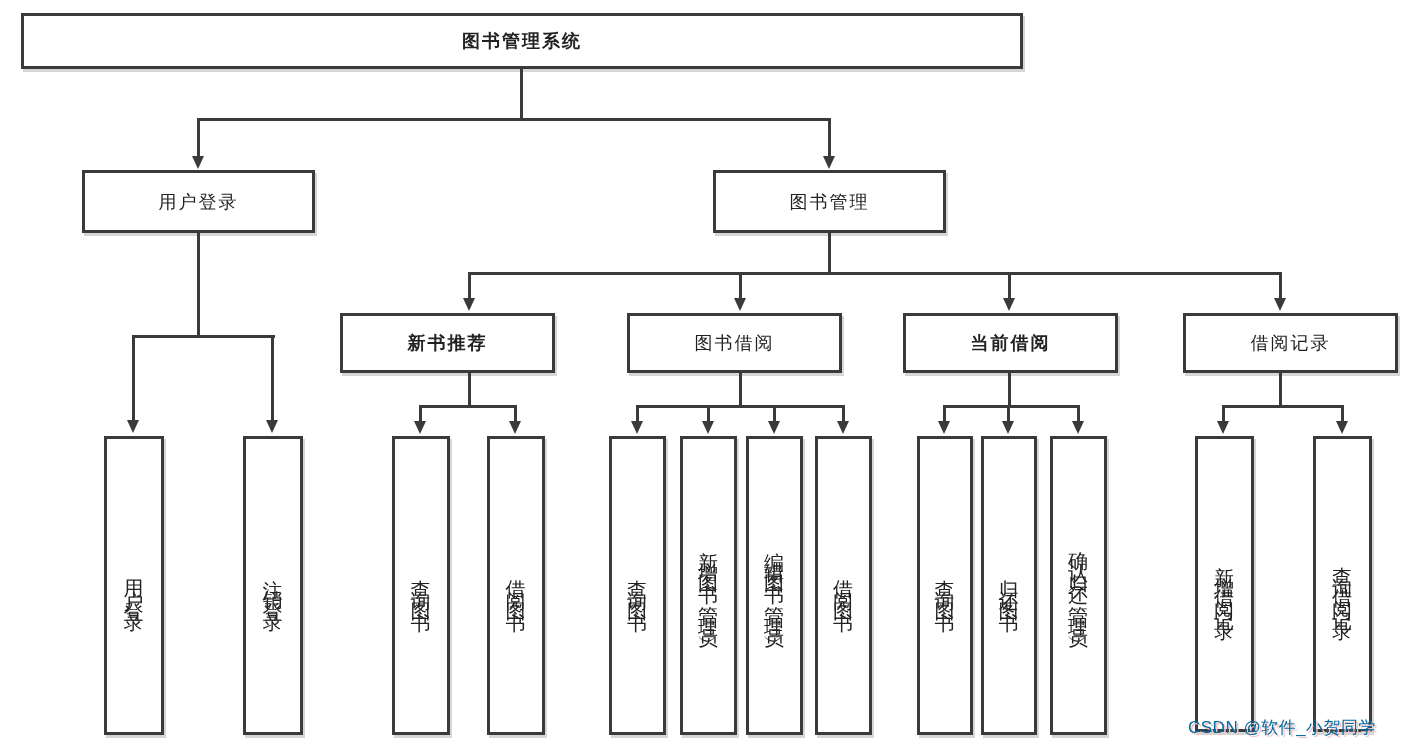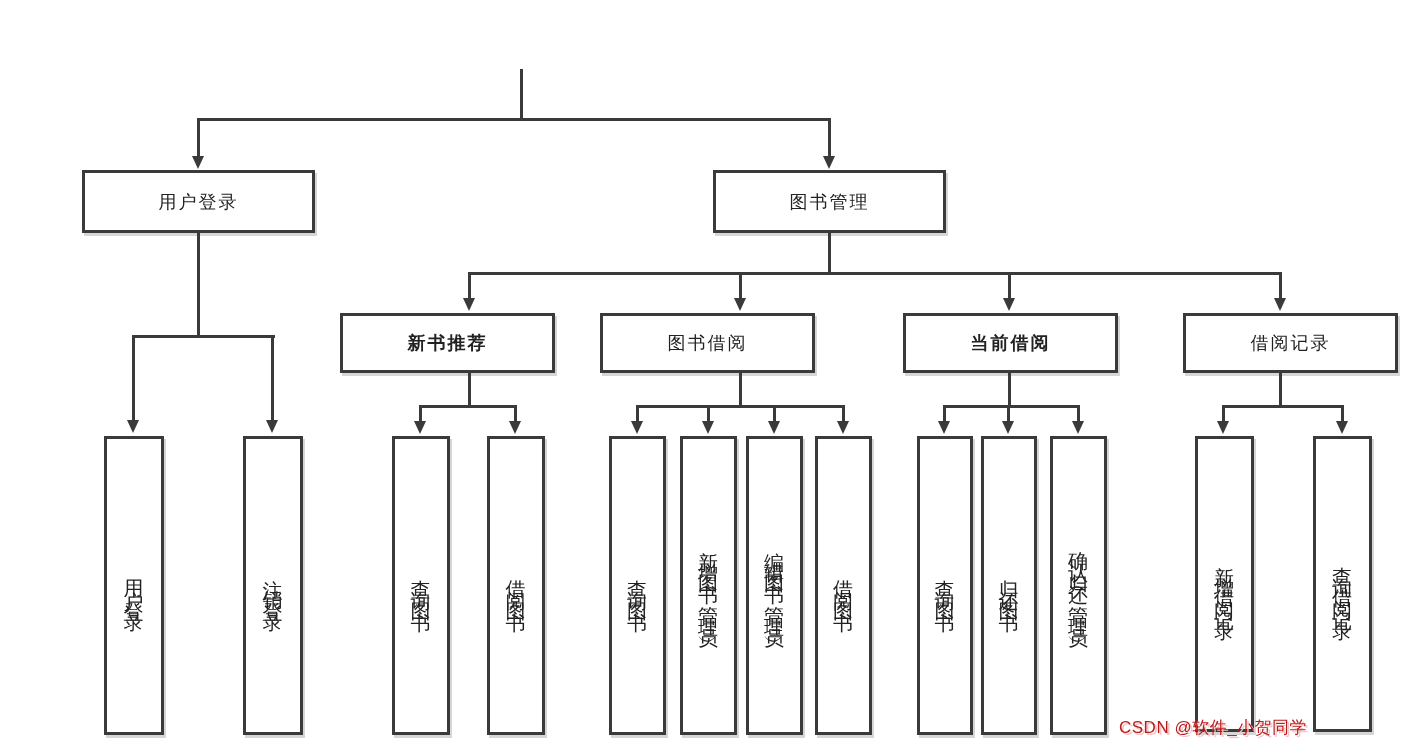--- a/index.html
+++ b/index.html
@@ -18,28 +18,29 @@
     box-shadow:2px 3px 0 rgba(0,0,0,0.16);}
   .vtext{writing-mode:vertical-rl;text-orientation:mixed;font-size:20px;line-height:1;
     letter-spacing:11px;color:#222222;white-space:nowrap;}
 
   
   .vline{position:absolute;width:3px;background:#3a3a3a;}
   .hline{position:absolute;height:3px;background:#3a3a3a;}
   .arrow{position:absolute;width:0;height:0;border-left:6.5px solid transparent;
     border-right:6.5px solid transparent;border-top:13px solid #3a3a3a;}
 
-  .watermark{position:absolute;left:1119px;top:716px;font-size:17px;color:#b91c1c;
+  .watermark{position:absolute;left:1188px;top:716px;font-size:17px;color:#0369a1;
     letter-spacing:0.5px;text-shadow:2px 2px 0 #f2c4c4;white-space:nowrap;}
 </style>
 </head>
 <body>
 
 <div class="canvas">
 
+  <div class="box root">图书管理系统</div>
 
   <div class="vline" style="left:520px;top:69px;height:50px;"></div>
   <div class="hline" style="left:197px;top:118px;width:634px;"></div>
   <div class="vline" style="left:197px;top:118px;height:38px;"></div>
   <div class="arrow" style="left:192px;top:156px;"></div>
   <div class="vline" style="left:828px;top:118px;height:38px;"></div>
   <div class="arrow" style="left:823px;top:156px;"></div>
 
   <div class="box l2" style="left:82px;">用户登录</div>
   <div class="box l2" style="left:713px;">图书管理</div>
@@ -56,21 +57,21 @@
   <div class="vline" style="left:468px;top:272px;height:26px;"></div>
   <div class="arrow" style="left:463px;top:298px;"></div>
   <div class="vline" style="left:739px;top:272px;height:26px;"></div>
   <div class="arrow" style="left:734px;top:298px;"></div>
   <div class="vline" style="left:1008px;top:272px;height:26px;"></div>
   <div class="arrow" style="left:1003px;top:298px;"></div>
   <div class="vline" style="left:1279px;top:272px;height:26px;"></div>
   <div class="arrow" style="left:1274px;top:298px;"></div>
 
   <div class="box l3" style="left:340px;font-weight:bold;">新书推荐</div>
-  <div class="box l3" style="left:600px;">图书借阅</div>
+  <div class="box l3" style="left:627px;">图书借阅</div>
   <div class="box l3" style="left:903px;font-weight:bold;">当前借阅</div>
   <div class="box l3" style="left:1173px;margin-left:10px;">借阅记录</div>
 
   <div class="vline" style="left:468px;top:373px;height:32px;"></div>
   <div class="hline" style="left:419px;top:405px;width:98px;"></div>
   <div class="vline" style="left:419px;top:405px;height:17px;"></div>
   <div class="arrow" style="left:414px;top:421px;"></div>
   <div class="vline" style="left:514px;top:405px;height:17px;"></div>
   <div class="arrow" style="left:509px;top:421px;"></div>
 

